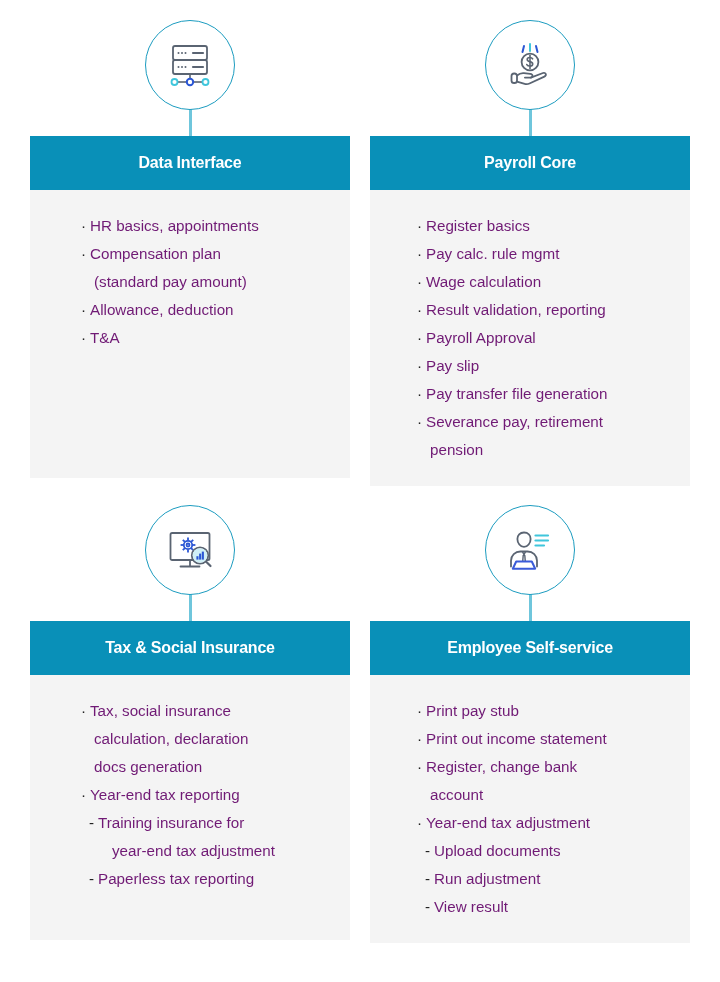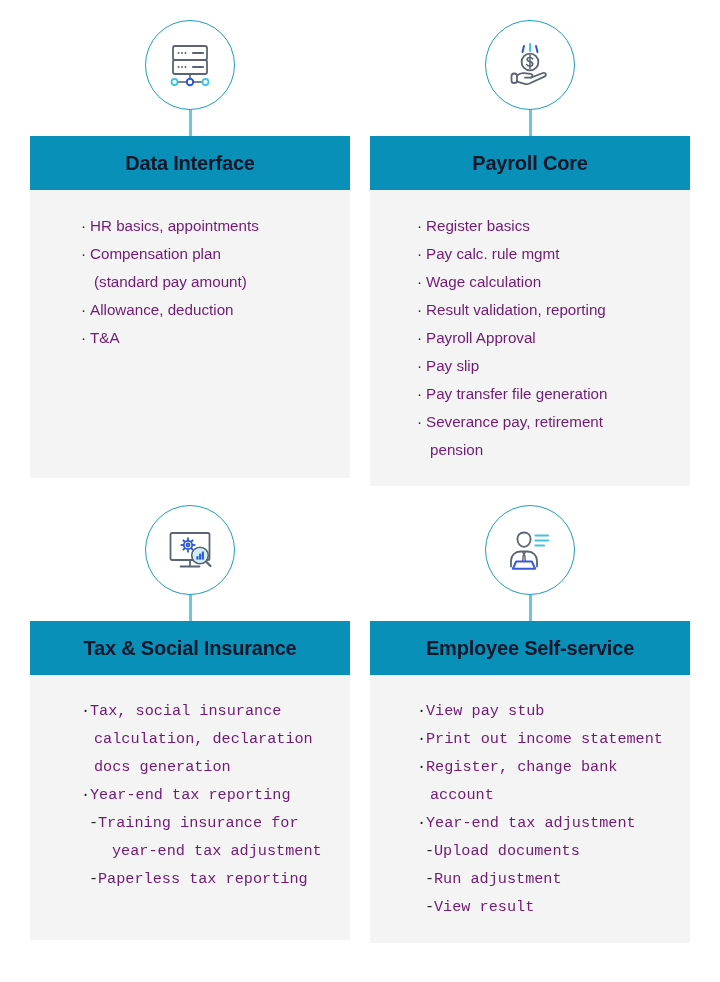--- a/index.html
+++ b/index.html
@@ -73,35 +73,35 @@
   }
 
   .card-header {
     height: 54px;
     background: #0990B8;
     display: flex;
     align-items: center;
     justify-content: center;
   }
   .card-header .title {
-    color: #0f172a;
-    font-size: 20px;
+    color: #ffffff;
+    font-size: 16px;
     font-weight: bold;
     letter-spacing: -0.2px;
     line-height: 1;
   }
 
   .card-body {
     padding: 22px 0 22px 0;
     background: #F4F4F4;
   }
 
   
   .cell.row-top .card-body    { min-height: 288px; }
-  .cell.row-bottom .card-body { min-height: 265px; font-family: Liberation Mono, monospace; }
+  .cell.row-bottom .card-body { min-height: 265px; }
 
   ul.items {
     list-style: none;
     margin: 0;
     padding: 0 14px 0 60px;
   }
   .cell.col-right ul.items { padding-left: 56px; }
 
   ul.items li {
     position: relative;
@@ -273,21 +273,21 @@
           <path d="M14.2 39.5h15.6l3.4 7.2H10.8z" fill="#ffffff" stroke="#3A5BD9" stroke-width="2" stroke-linejoin="round"></path>
         </svg>
       </div>
       <div class="stem"></div>
       <div class="card">
         <div class="card-header">
           <span class="title">Employee Self-service</span>
         </div>
         <div class="card-body">
           <ul class="items">
-            <li class="lvl-dot">View pay stub</li>
+            <li class="lvl-dot">Print pay stub</li>
             <li class="lvl-dot">Print out income statement</li>
             <li class="lvl-dot">Register, change bank</li>
             <li class="lvl-cont">account</li>
             <li class="lvl-dot">Year-end tax adjustment</li>
             <li class="lvl-dash">Upload documents</li>
             <li class="lvl-dash">Run adjustment</li>
             <li class="lvl-dash">View result</li>
           </ul>
         </div>
       </div>

